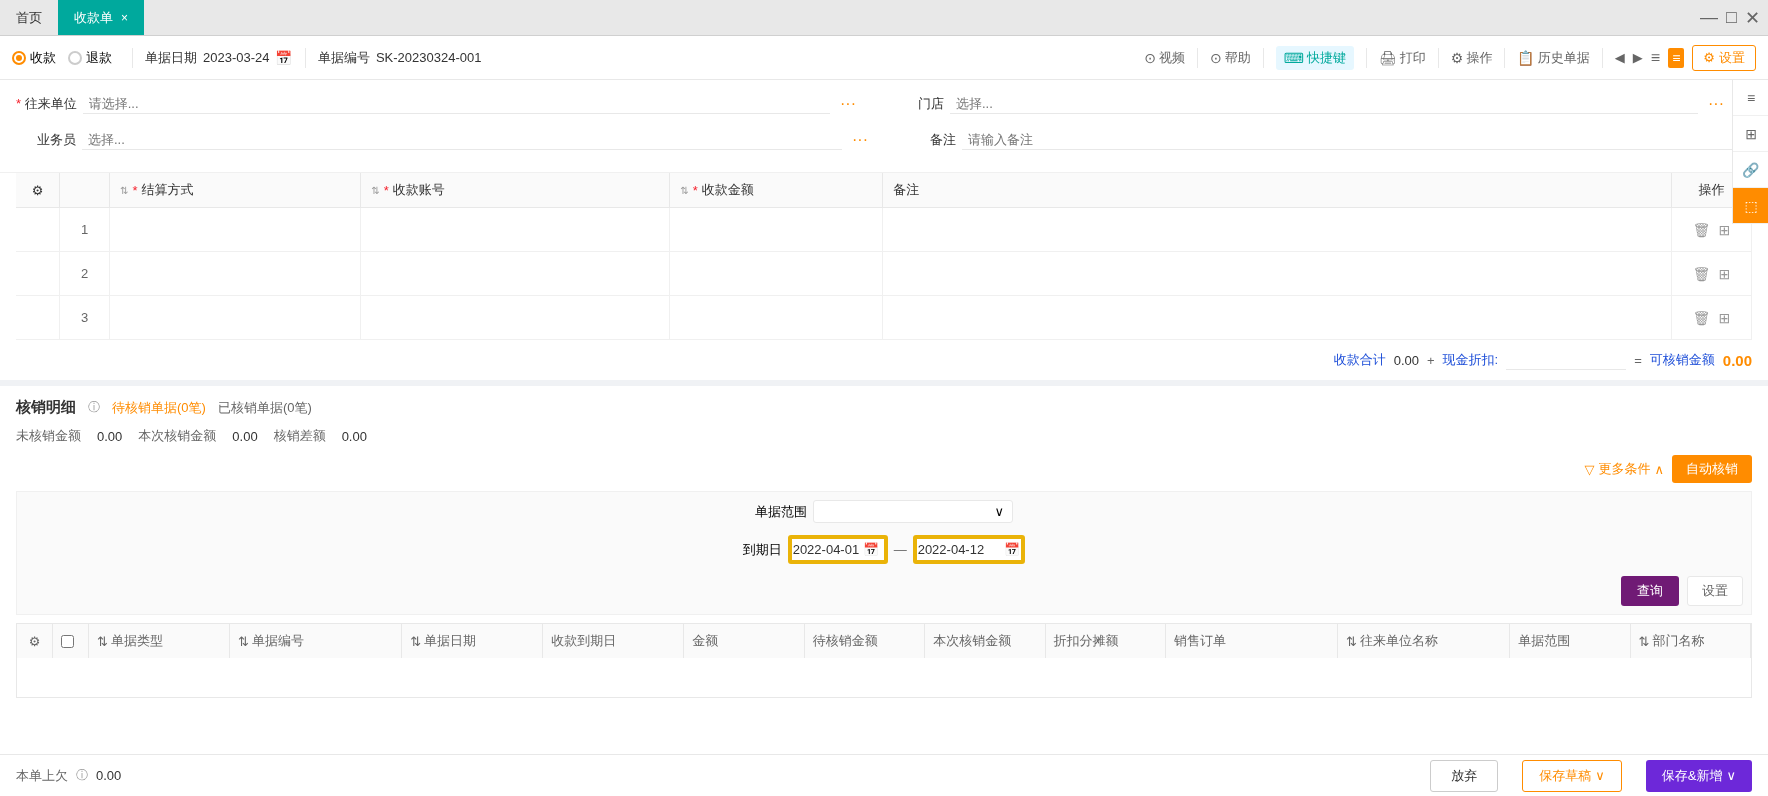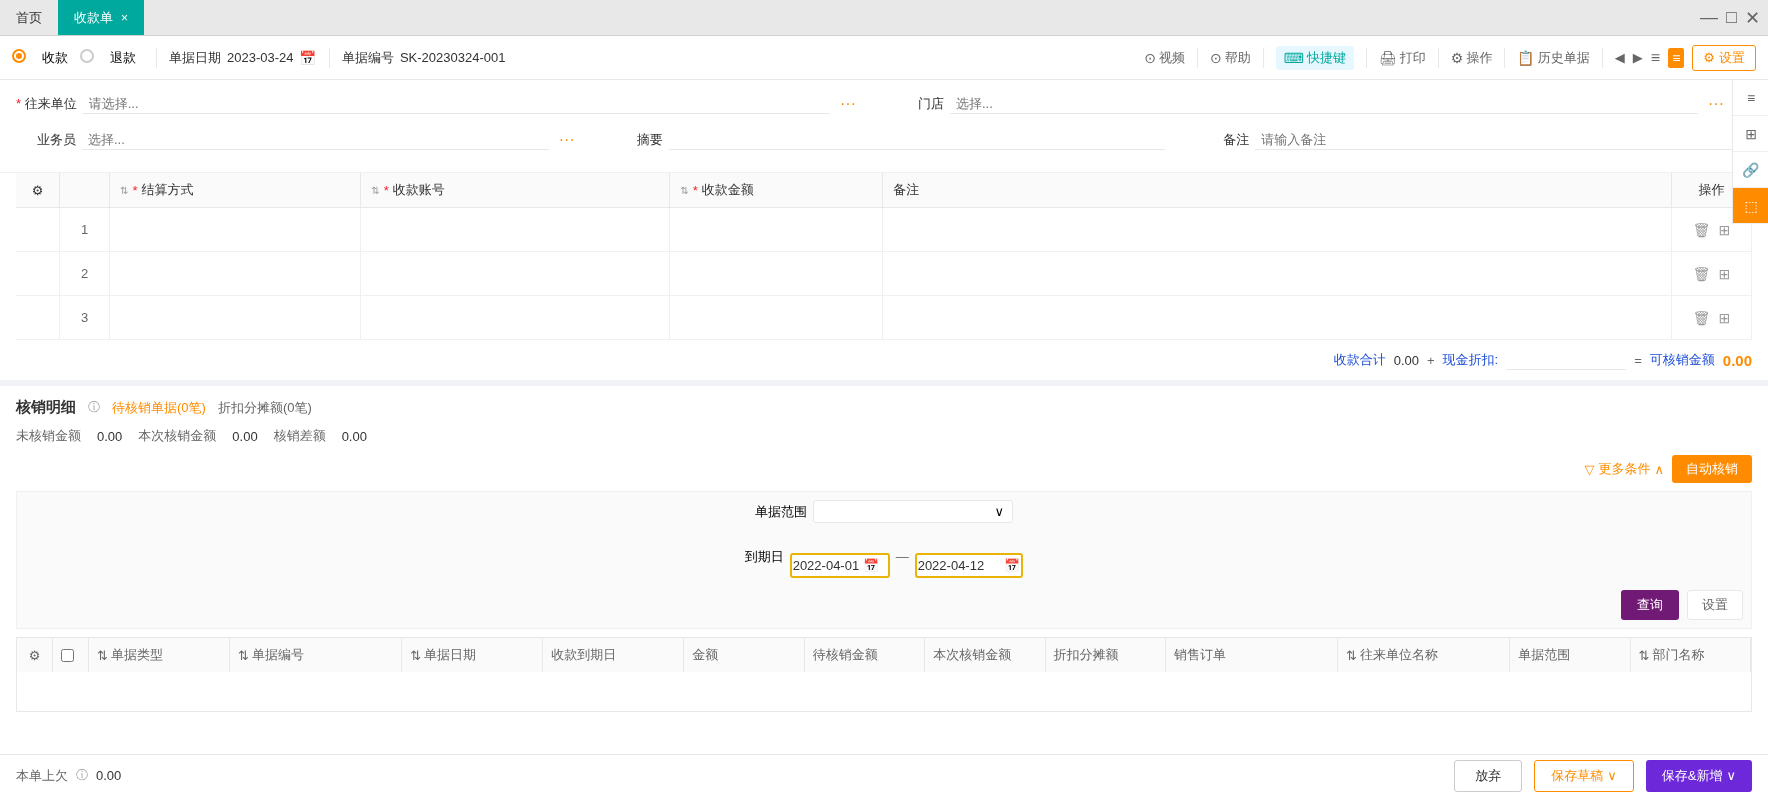--- a/index.html
+++ b/index.html
@@ -21,21 +21,21 @@
     .tab-close { color: #fff; font-size: 12px; cursor: pointer; }
     .tab-bar-right { margin-left: auto; display: flex; align-items: center; padding-right: 8px; gap: 8px; }
     .tab-bar-right span { cursor: pointer; color: #666; font-size: 16px; }
 
     
     .toolbar {
       background: #fff; height: 44px; display: flex; align-items: center;
       padding: 0 12px; gap: 8px; border-bottom: 1px solid #e8e8e8;
     }
     .radio-group { display: flex; align-items: center; gap: 12px; margin-right: 8px; }
-    .radio-item { display: flex; gap: 16px; cursor: pointer; }
+    .radio-item { display: flex; align-items: center; gap: 4px; cursor: pointer; }
     .radio-dot { width: 14px; height: 14px; border-radius: 50%; border: 2px solid #ccc; display: flex; align-items: center; justify-content: center; }
     .radio-dot.active { border-color: #ff8c00; }
     .radio-dot.active::after { content: ''; width: 6px; height: 6px; border-radius: 50%; background: #ff8c00; }
     .toolbar-field { display: flex; align-items: center; gap: 6px; }
     .toolbar-label { color: #333; white-space: nowrap; }
     .toolbar-value { color: #333; font-weight: 500; }
     .toolbar-icon { color: #999; cursor: pointer; font-size: 14px; }
     .toolbar-divider { width: 1px; height: 20px; background: #e8e8e8; margin: 0 4px; }
     .toolbar-actions { margin-left: auto; display: flex; align-items: center; gap: 8px; }
     .toolbar-action-item { display: flex; align-items: center; gap: 3px; color: #666; cursor: pointer; white-space: nowrap; }
@@ -109,21 +109,21 @@
     .btn-auto-verify {
       background: #ff8c00; color: #fff; border: none; padding: 5px 14px;
       border-radius: 3px; cursor: pointer;
     }
     .verify-filter-row2 { display: flex; align-items: center; gap: 12px; margin-bottom: 8px; padding: 8px; border: 1px solid #f0f0f0; background: #fafafa; flex-direction: column; }
     .filter-field { display: flex; align-items: center; gap: 6px; }
     .filter-select {
       border: 1px solid #e8e8e8; padding: 3px 8px; border-radius: 3px;
       display: flex; align-items: center; gap: 4px; cursor: pointer; background: #fff; min-width: 160px; justify-content: space-between;
     }
-    .filter-date { border: 2px solid #eab308; padding: 3px 1px; border-radius: 3px; background: #fff; min-width: 100px; color: #333; margin-top: 18px; }
+    .filter-date { border: 4px solid #eab308; padding: 3px 1px; border-radius: 3px; background: #fff; min-width: 100px; color: #333; }
     .btn-query {
       background: #701a75; color: #fff; border: none; padding: 5px 16px;
       border-radius: 3px; cursor: pointer;
     }
     .btn-setting2 {
       background: #fff; border: 1px solid #e8e8e8; color: #666;
       padding: 5px 14px; border-radius: 3px; cursor: pointer;
     }
 
     
@@ -148,21 +148,21 @@
     .vcol-dept { flex: 1; }
 
     
     .bottom-bar {
       position: fixed; bottom: 0; left: 0; right: 0; height: 42px;
       background: #fff; border-top: 1px solid #e8e8e8;
       display: flex; align-items: center; padding: 0 16px; gap: 8px;
     }
     .bottom-info { color: #666; }
     .bottom-value { color: #333; font-weight: 500; }
-    .bottom-actions { margin-left: auto; display: flex; gap: 12px; justify-content: space-between; }
+    .bottom-actions { margin-left: auto; display: flex; gap: 24px; justify-content: space-between; }
     .btn-abandon {
       background: #fff; border: 1px solid #ccc; color: #333;
       padding: 6px 20px; border-radius: 3px; cursor: pointer;
     }
     .btn-save-draft {
       background: #fff; border: 1px solid #ff8c00; color: #ff8c00;
       padding: 6px 16px; border-radius: 3px; cursor: pointer; display: flex; align-items: center; gap: 4px;
     }
     .btn-save-new {
       background: #6d28d9; border: none; color: #fff;
@@ -292,24 +292,20 @@
 
     </div>
     <div class="form-row">
 
       <div class="form-field" style="flex:2; margin-right:24px;">
         <span class="form-field-label">业务员</span>
         <input class="form-input" type="text" style="color: rgb(187, 187, 187);" placeholder="选择...">
         <span class="dots-btn">···</span>
       </div>
 
-      <div class="form-field" style="flex:2; margin-right:24px;">
-        <span class="form-field-label">摘要</span>
-        <input class="form-input" type="text" style="color: rgb(187, 187, 187);">
-      </div>
 
       <div class="form-field" style="flex:2;">
         <span class="form-field-label">备注</span>
         <input class="form-input" type="text" style="color: rgb(187, 187, 187);" placeholder="请输入备注">
       </div>
     </div>
   </div>
 
   <div style="margin: 0 16px 0;">
     <div class="table-header">
@@ -395,21 +391,21 @@
     <span style="color:#666;">=</span>
     <span class="summary-label">可核销金额</span>
     <span class="summary-orange">0.00</span>
   </div>
 
   <div class="verify-section">
     <div class="verify-title-row">
       <span class="verify-title">核销明细</span>
       <span class="info-icon">ⓘ</span>
       <span class="verify-tab">待核销单据(0笔)</span>
-      <span class="verify-tab-inactive">折扣分摊额(0笔)</span>
+      <span class="verify-tab-inactive">已核销单据(0笔)</span>
     </div>
 
     <div class="verify-stats">
       <span>未核销金额</span>
       <span class="verify-stat-value">0.00</span>
       <span>本次核销金额</span>
       <span class="verify-stat-value">0.00</span>
       <span>核销差额</span>
       <span class="verify-stat-value">0.00</span>
     </div>

